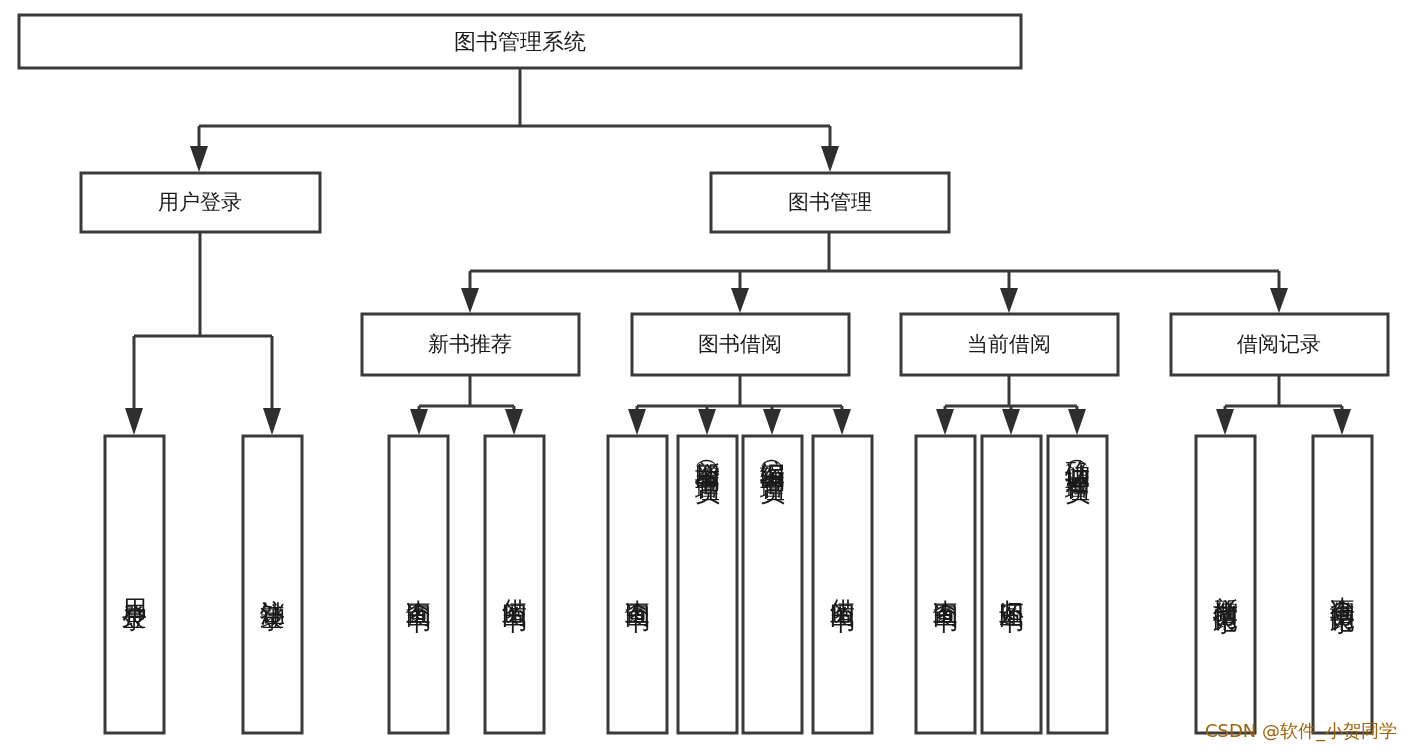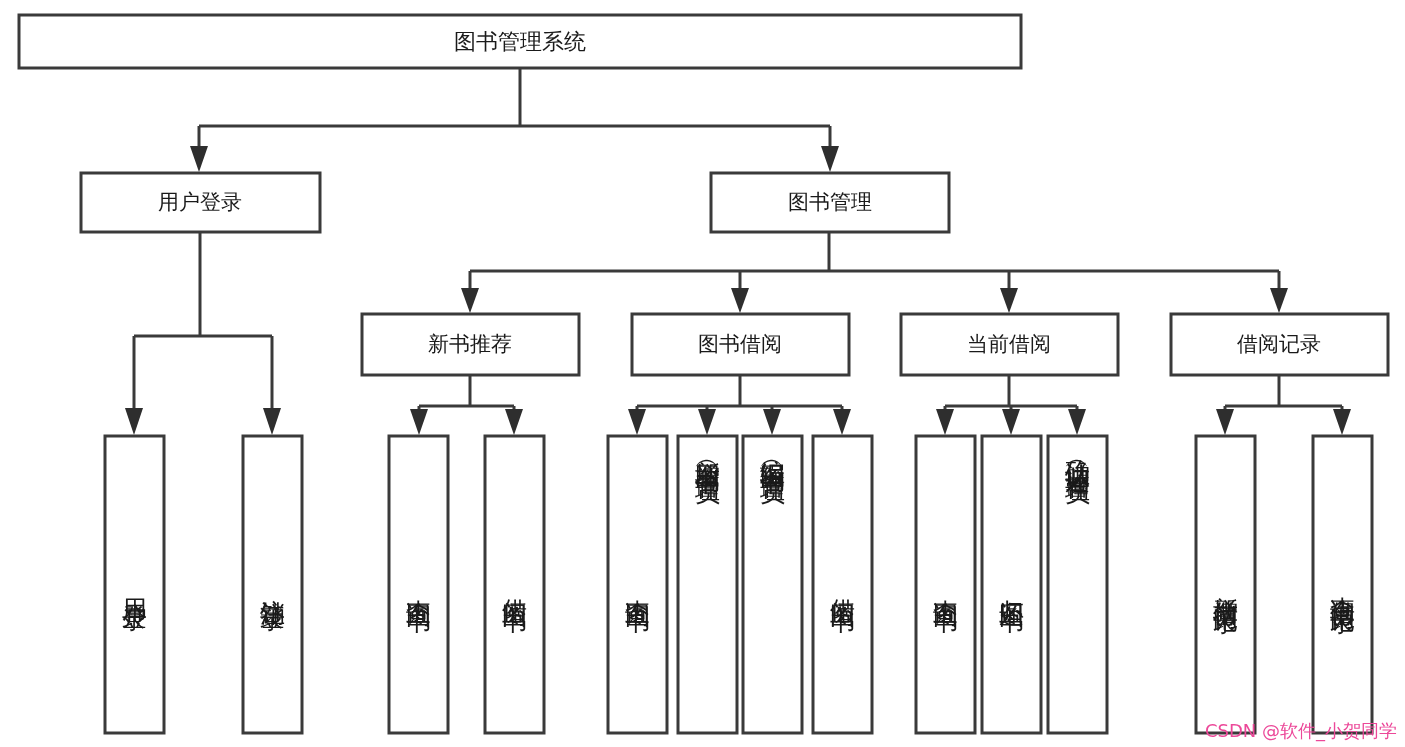--- a/index.html
+++ b/index.html
@@ -66,21 +66,21 @@
     color: #1a1a1a;
     line-height: 1;
     white-space: nowrap;
   }
   .watermark {
     position: absolute;
     right: 8px;
     bottom: 4px;
     font-family: "DejaVu Sans", "Liberation Sans", sans-serif;
     font-size: 18px;
-    color: #ec4899;
+    color: #a16207;
     white-space: nowrap;
     pointer-events: none;
   }
 </style>
 </head>
 <body>
 
 <div id="diagram-root">
 
   <svg class="tree-canvas" viewBox="0 0 1405 747" xmlns="http://www.w3.org/2000/svg">

